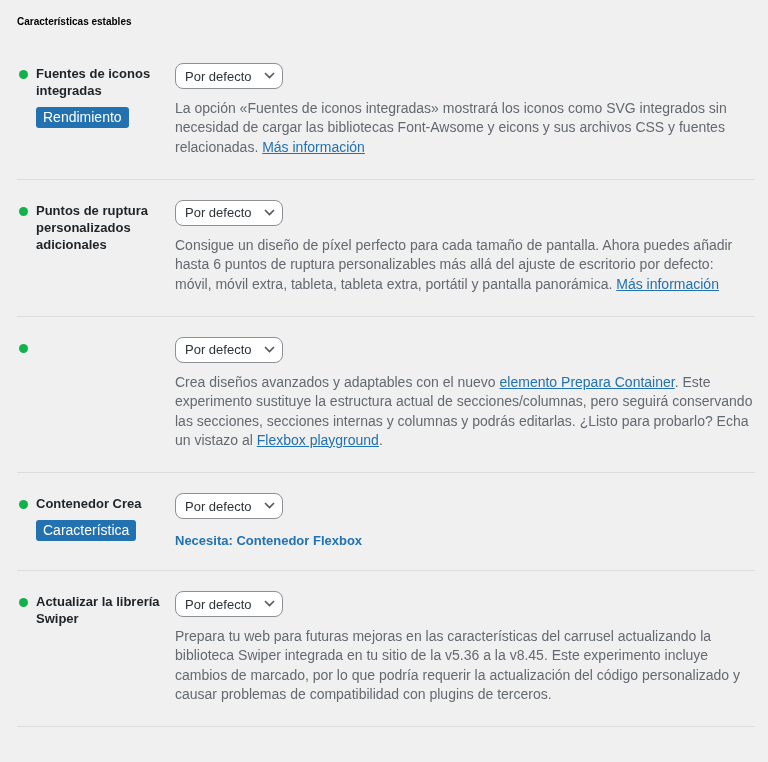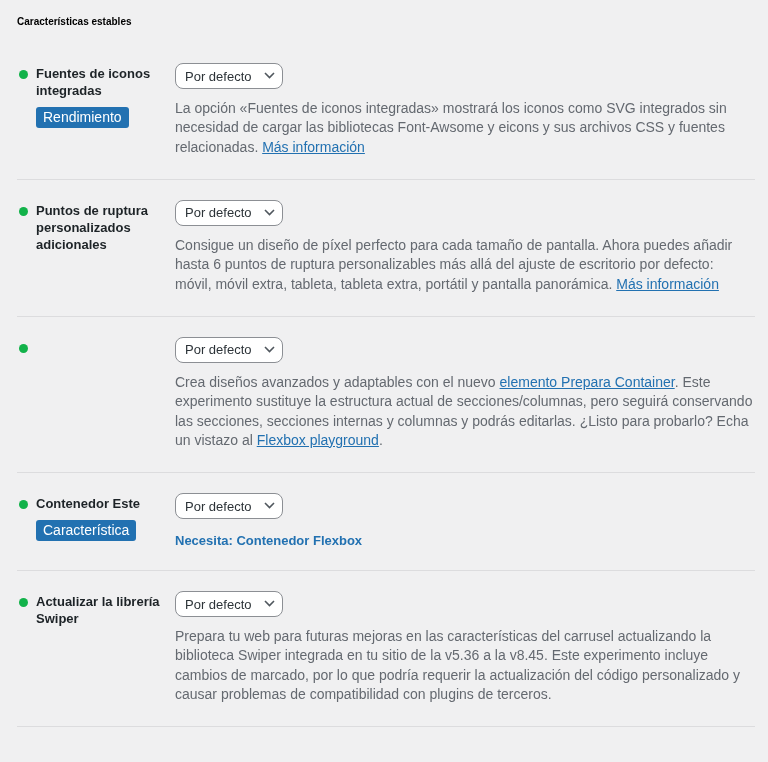--- a/index.html
+++ b/index.html
@@ -154,21 +154,21 @@
             <path d="M1 1l4.5 4.5L10 1" fill="none" stroke="#50575e" stroke-width="1.6"></path>
           </svg>
       </span>
       <div class="description">Crea diseños avanzados y adaptables con el nuevo <a class="desc-link">elemento Prepara Container</a>. Este experimento sustituye la estructura actual de secciones/columnas, pero seguirá conservando las secciones, secciones internas y columnas y podrás editarlas. ¿Listo para probarlo? Echa un vistazo al <a class="desc-link">Flexbox playground</a>.</div>
     </div>
   </div>
 
   <div class="feature-row">
     <div class="label-col">
       <span class="dot"></span>
-      <span class="label-text">Contenedor Este</span>
+      <span class="label-text">Contenedor Crea</span>
       <span class="badge">Característica</span>
     </div>
     <div class="control-col">
       <span class="select-wrap">
         <select>
           <option>Por defecto</option>
         </select>
         <svg class="select-chevron" width="11" height="7" viewBox="0 0 11 7">
             <path d="M1 1l4.5 4.5L10 1" fill="none" stroke="#50575e" stroke-width="1.6"></path>
           </svg>

